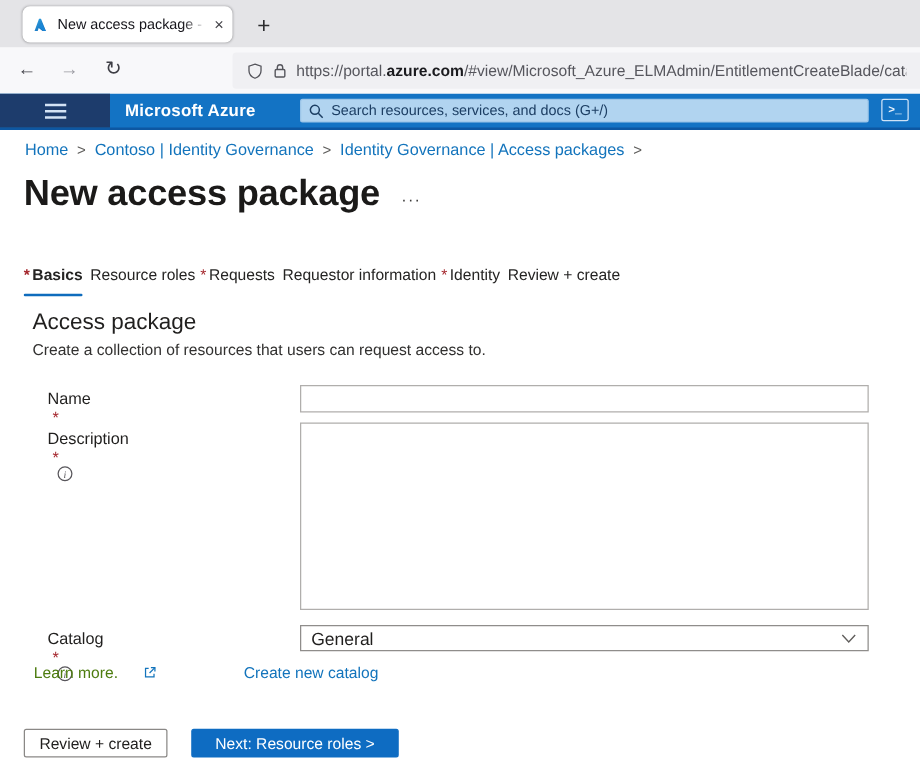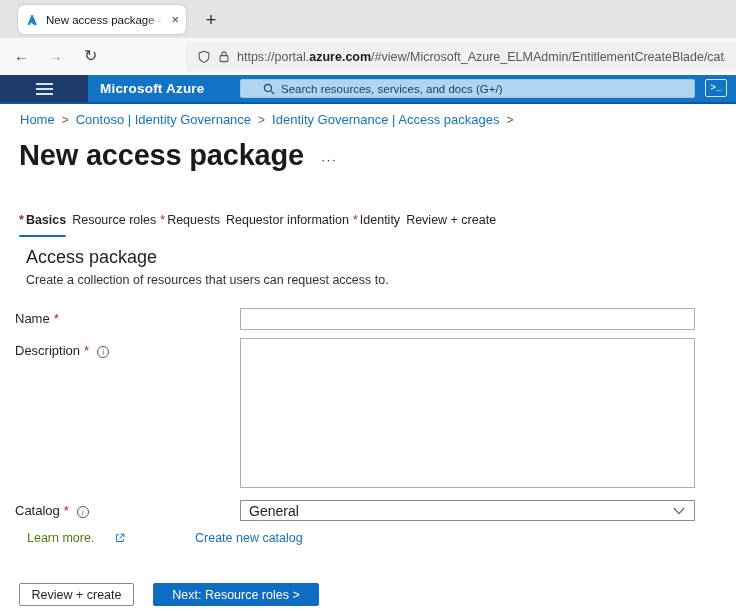--- a/index.html
+++ b/index.html
@@ -45,21 +45,21 @@
   .azheader { position:absolute; top:75px; left:0; right:0; height:29px;
     background:#1373c4; border-bottom:2px solid #0d57a2; }
   .hamzone { position:absolute; left:0; top:0; bottom:0; width:88px; background:#1d3c6c;
     display:flex; align-items:center; justify-content:center; cursor:pointer; }
   .hamicon { display:flex; flex-direction:column; gap:3px; }
   .hamicon i { display:block; width:17px; height:2px; background:#d4e3f5; }
   .azbrand { position:absolute; left:100px; top:0; height:27px; display:flex; align-items:center;
     color:#fff; font-size:13.5px; font-weight:700; letter-spacing:.2px; cursor:pointer; }
   .azsearch { position:absolute; left:240px; top:4px; width:455px; height:19px;
     background:#b1d4f0; border:1px solid #9cc5e8; border-radius:2px;
-    display:flex; align-items:center; padding:0 22px; gap:6px; cursor:text; }
+    display:flex; align-items:center; padding:0 6px; gap:6px; cursor:text; }
   .azsearch-txt { font-size:11.5px; color:#1c3e63; white-space:nowrap; overflow:hidden; }
   .cloudshell { position:absolute; right:9px; top:4px; width:22px; height:18px;
     border:1px solid #cfe3f7; border-radius:2px; color:#eaf3fc;
     font-family:"Liberation Mono", monospace; font-size:9px; font-weight:700;
     display:flex; align-items:center; justify-content:center; cursor:pointer; }
   
   .breadcrumb { position:absolute; top:112px; left:20px; display:flex; align-items:center; gap:7px;
     font-size:13px; white-space:nowrap; }
   .crumb { color:#1374bc; cursor:pointer; }
   .crumb-sep { color:#5f5e5c; font-size:12px; }
@@ -73,21 +73,21 @@
     font-size:12.5px; color:#252423; white-space:nowrap; }
   .tabitem { position:relative; padding-bottom:10px; cursor:pointer; }
   .tabitem.selected { font-weight:700; }
   .tabitem.selected::after { content:""; position:absolute; left:0; right:0; bottom:0;
     height:2.5px; background:#0f6cbd; border-radius:1px; }
   .star { color:#a4262c; margin-right:2px; }
   
   .sec-head { position:absolute; top:247px; left:26px; font-size:18px; font-weight:400; color:#201f1e; }
   .sec-sub  { position:absolute; top:273px; left:26px; font-size:12.5px; color:#323130; }
   
-  .flabel { position:absolute; left:15px; font-size:13px; color:#201f1e; display:flex; align-items:flex-end; }
+  .flabel { position:absolute; left:38px; font-size:13px; color:#201f1e; display:flex; align-items:flex-start;flex-direction:column; }
   .lbl-name { top:311px; }
   .lbl-desc { top:343px; }
   .lbl-catalog { top:503px; }
   .req { color:#a4262c; margin-left:4px; }
   .info-icon { display:inline-flex; align-items:center; justify-content:center;
     width:12px; height:12px; border:1px solid #58565b; border-radius:50%;
     font-size:8px; font-style:italic; font-family:"Liberation Serif", serif;
     color:#58565b; margin-left:8px; cursor:pointer; }
   .txt-input { position:absolute; left:240px; top:308px; width:455px; height:22px;
     border:1px solid #b0aeac; background:#fff; padding:0 8px; font-size:13px;

